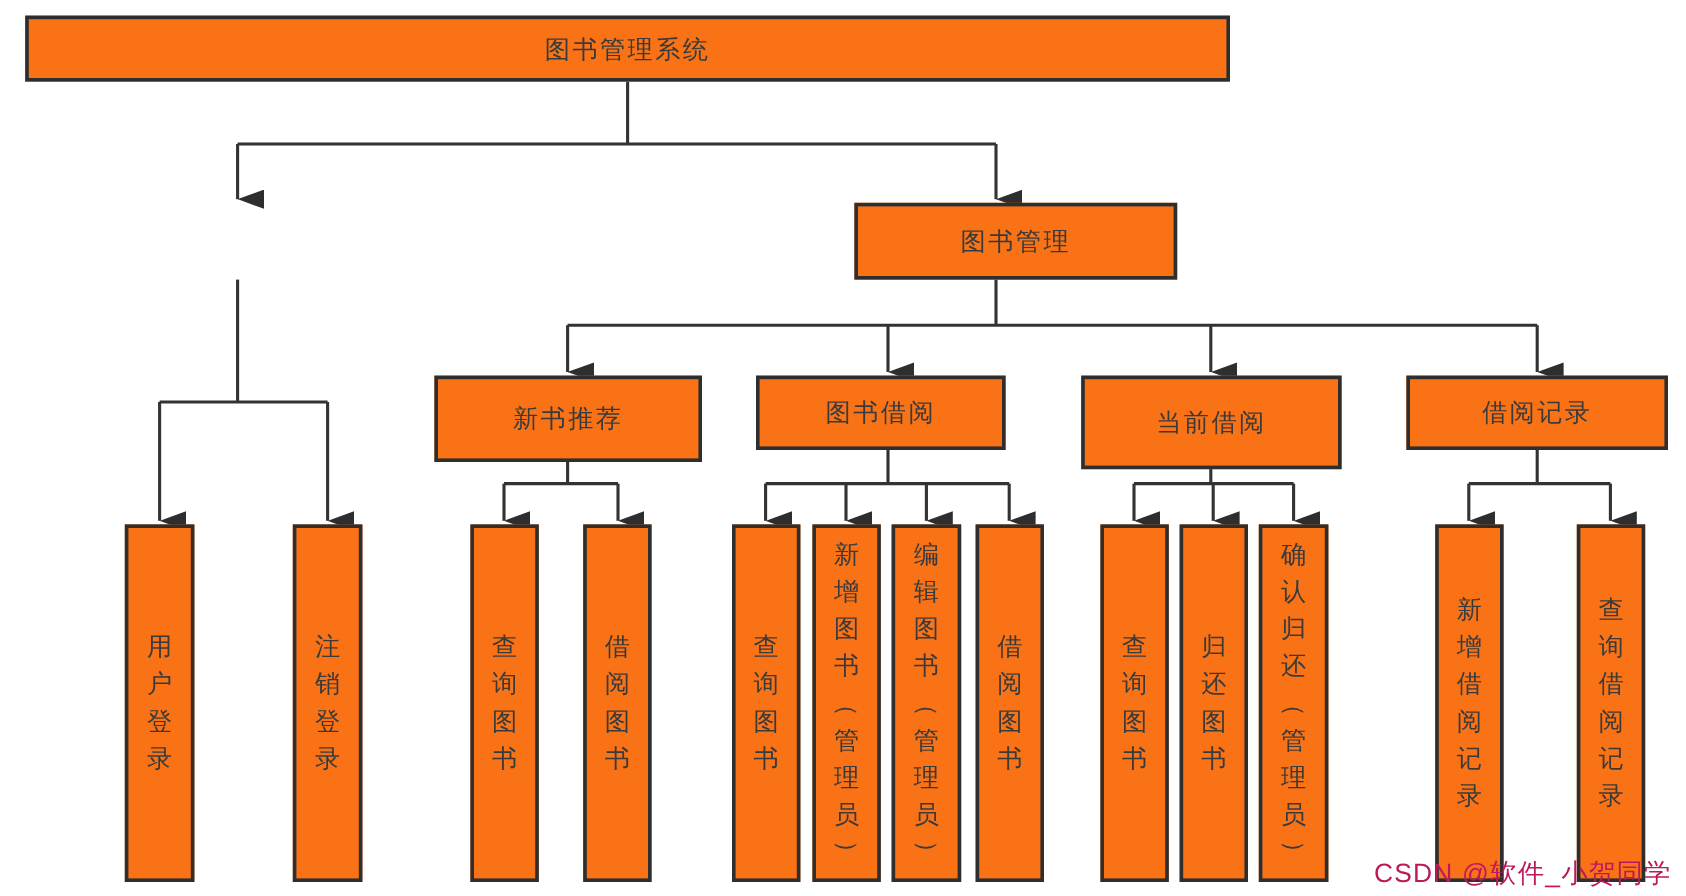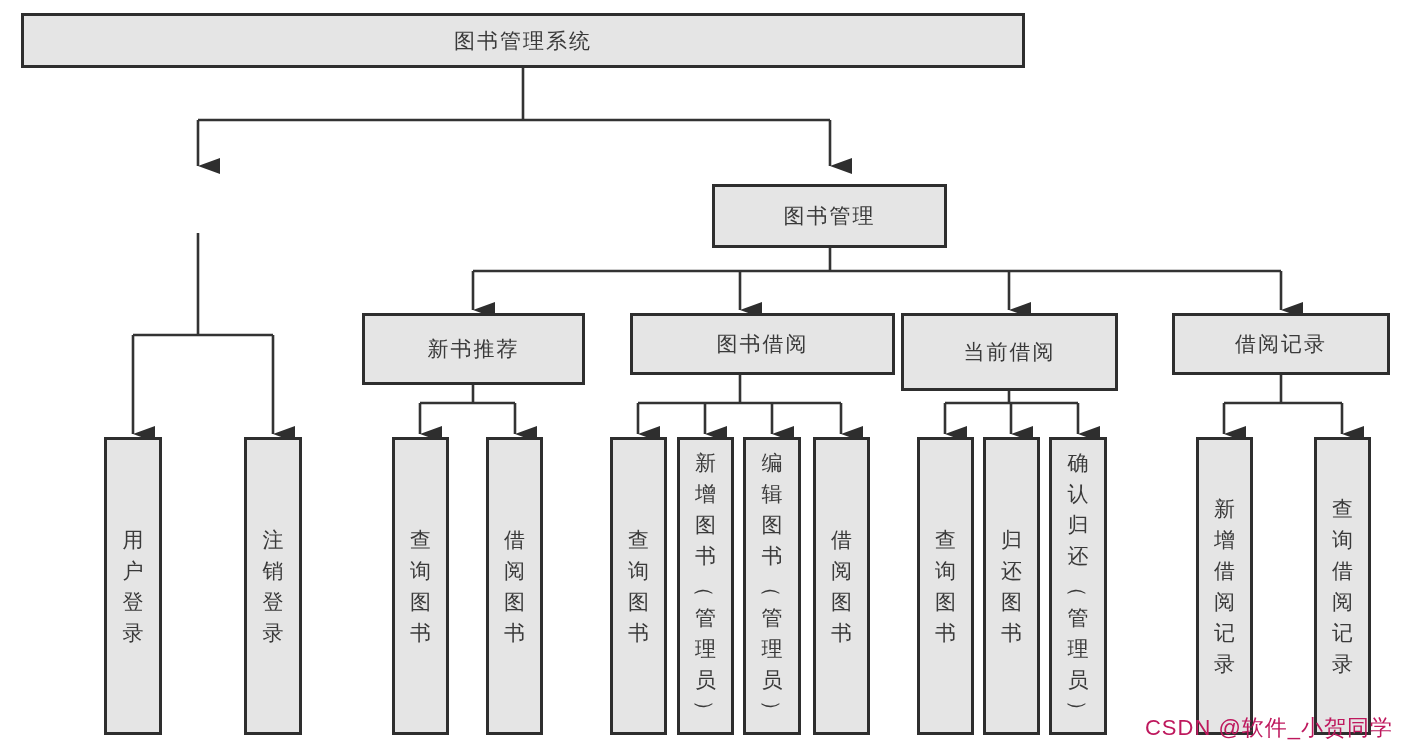--- a/index.html
+++ b/index.html
@@ -16,21 +16,21 @@
 
   svg.connectors {
     position: absolute;
     left: 0; top: 0;
     width: 1405px; height: 747px;
     pointer-events: none;
   }
 
   .node {
     position: absolute;
-    background: #e5e5e5;
+    background: #f97316;
     border: 3px solid #2e2e2e;
     display: flex;
     align-items: center;
     justify-content: center;
   }
 
   .node .lbl {
     font-size: 21px;
     color: #3a3a3a;
     letter-spacing: 2px;
@@ -117,28 +117,28 @@
       <path d="M1224,403 H1342"></path>
       <path d="M1224,403 V434" marker-end="url(#arw)"></path>
       <path d="M1342,403 V434" marker-end="url(#arw)"></path>
     </g>
   </svg>
 
   <div class="node" style="left:21px;top:13px;width:1004px;height:55px">
     <span class="lbl">图书管理系统</span>
   </div>
 
-  <div class="node" style="left:712px;top:184px;width:235px;height:64px">
+  <div class="node" style="left:712px;top:169px;width:269px;height:64px">
     <span class="lbl">图书管理</span>
   </div>
 
   <div class="node" style="left:362px;top:313px;width:223px;height:72px">
     <span class="lbl">新书推荐</span>
   </div>
-  <div class="node" style="left:630px;top:313px;width:265px;height:62px">
+  <div class="node" style="left:630px;top:313px;width:208px;height:62px">
     <span class="lbl">图书借阅</span>
   </div>
   <div class="node" style="left:901px;top:313px;width:217px;height:78px">
     <span class="lbl">当前借阅</span>
   </div>
   <div class="node" style="left:1172px;top:313px;width:218px;height:62px">
     <span class="lbl">借阅记录</span>
   </div>
 
   <div class="node" style="left:104px;top:437px;width:58px;height:298px">

